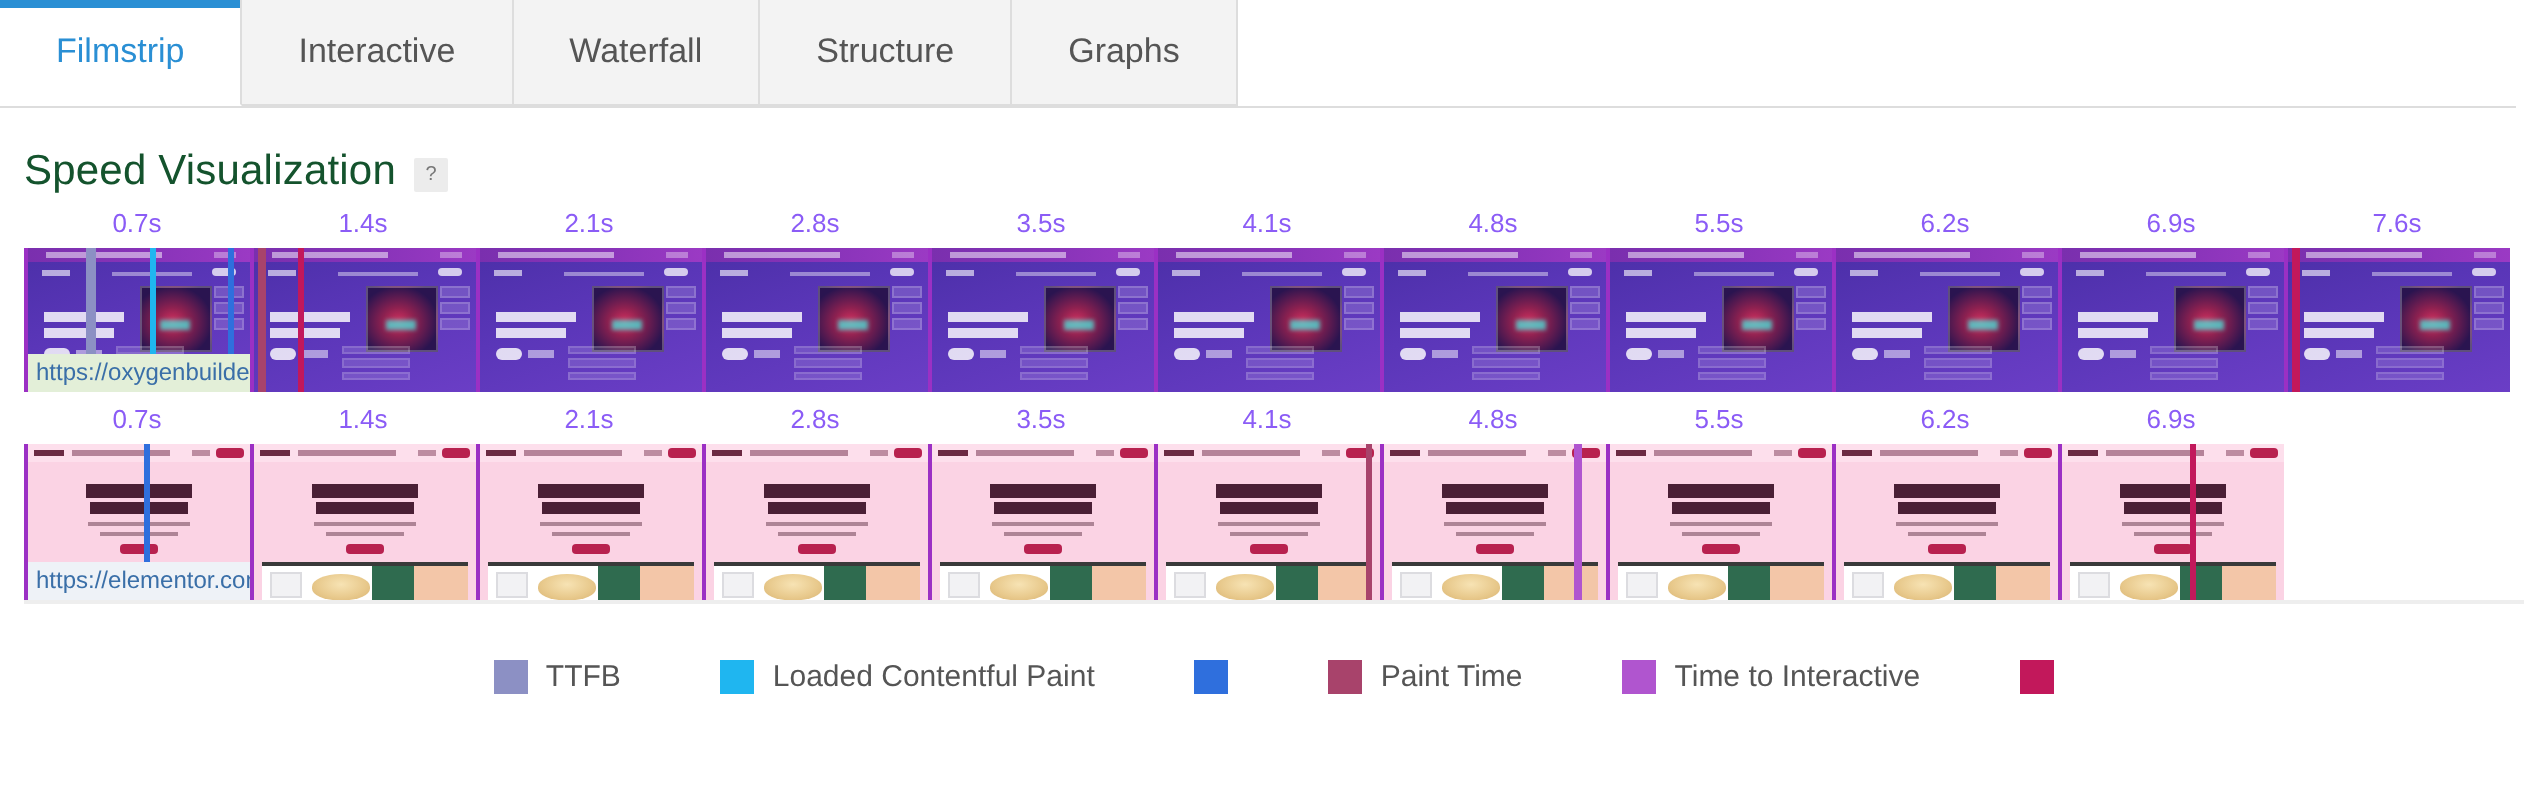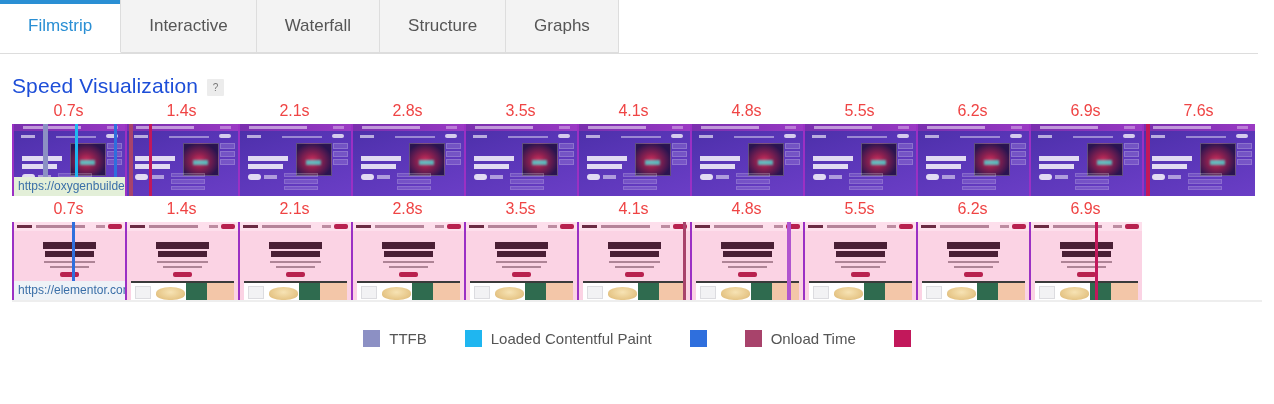--- a/index.html
+++ b/index.html
@@ -58,21 +58,21 @@
   
   .section-title-row {
     display: flex;
     align-items: center;
     gap: 9px;
     padding: 19px 0 0 12px;
     height: 44px;
   }
   .section-title {
     font-size: 21px;
-    color: #1d4ed8;
+    color: #14532d;
     letter-spacing: .1px;
   }
   .help-badge {
     display: inline-flex;
     align-items: center;
     justify-content: center;
     width: 17px; height: 17px;
     background: #ececec;
     color: #777777;
     font-size: 10px;
@@ -84,22 +84,22 @@
   
   .filmstrip {
     padding-left: 12px;
   }
   .timeline-labels {
     display: flex;
     height: 26px;
     align-items: center;
   }
   .timeline-label {
-    font-size: 16px;
-    color: #ef4444;
+    font-size: 13px;
+    color: #8b5cf6;
     text-align: center;
     flex: 0 0 auto;
   }
   .frames-row {
     display: flex;
     align-items: flex-start;
   }
   .frame {
     position: relative;
     flex: 0 0 auto;
@@ -315,21 +315,21 @@
   
   .divider {
     margin: 0 12px;
     height: 2px;
     background: #eeeeee;
   }
   .legend {
     display: flex;
     align-items: center;
     justify-content: center;
-    gap: 38px;
+    gap: 50px;
     height: 58px;
     padding-top: 14px;
   }
   .legend-item {
     display: flex;
     align-items: center;
     gap: 9px;
   }
   .legend-swatch {
     width: 17px; height: 17px;
@@ -920,18 +920,22 @@
     </div>
     <div class="legend-item">
       <span class="legend-swatch" style="background: rgb(31, 182, 240);"></span>
       <span class="legend-label">Loaded Contentful Paint</span>
     </div>
     <div class="legend-item">
       <span class="legend-swatch" style="background: rgb(47, 111, 221);"></span>
     </div>
     <div class="legend-item">
       <span class="legend-swatch" style="background: rgb(168, 67, 107);"></span>
-      <span class="legend-label">Onload Time</span>
+      <span class="legend-label">Paint Time</span>
+    </div>
+    <div class="legend-item">
+      <span class="legend-swatch" style="background: rgb(176, 85, 207);"></span>
+      <span class="legend-label">Time to Interactive</span>
     </div>
     <div class="legend-item">
       <span class="legend-swatch" style="background: rgb(194, 24, 91);"></span>
     </div>
   </div>
 
 </body></html>

